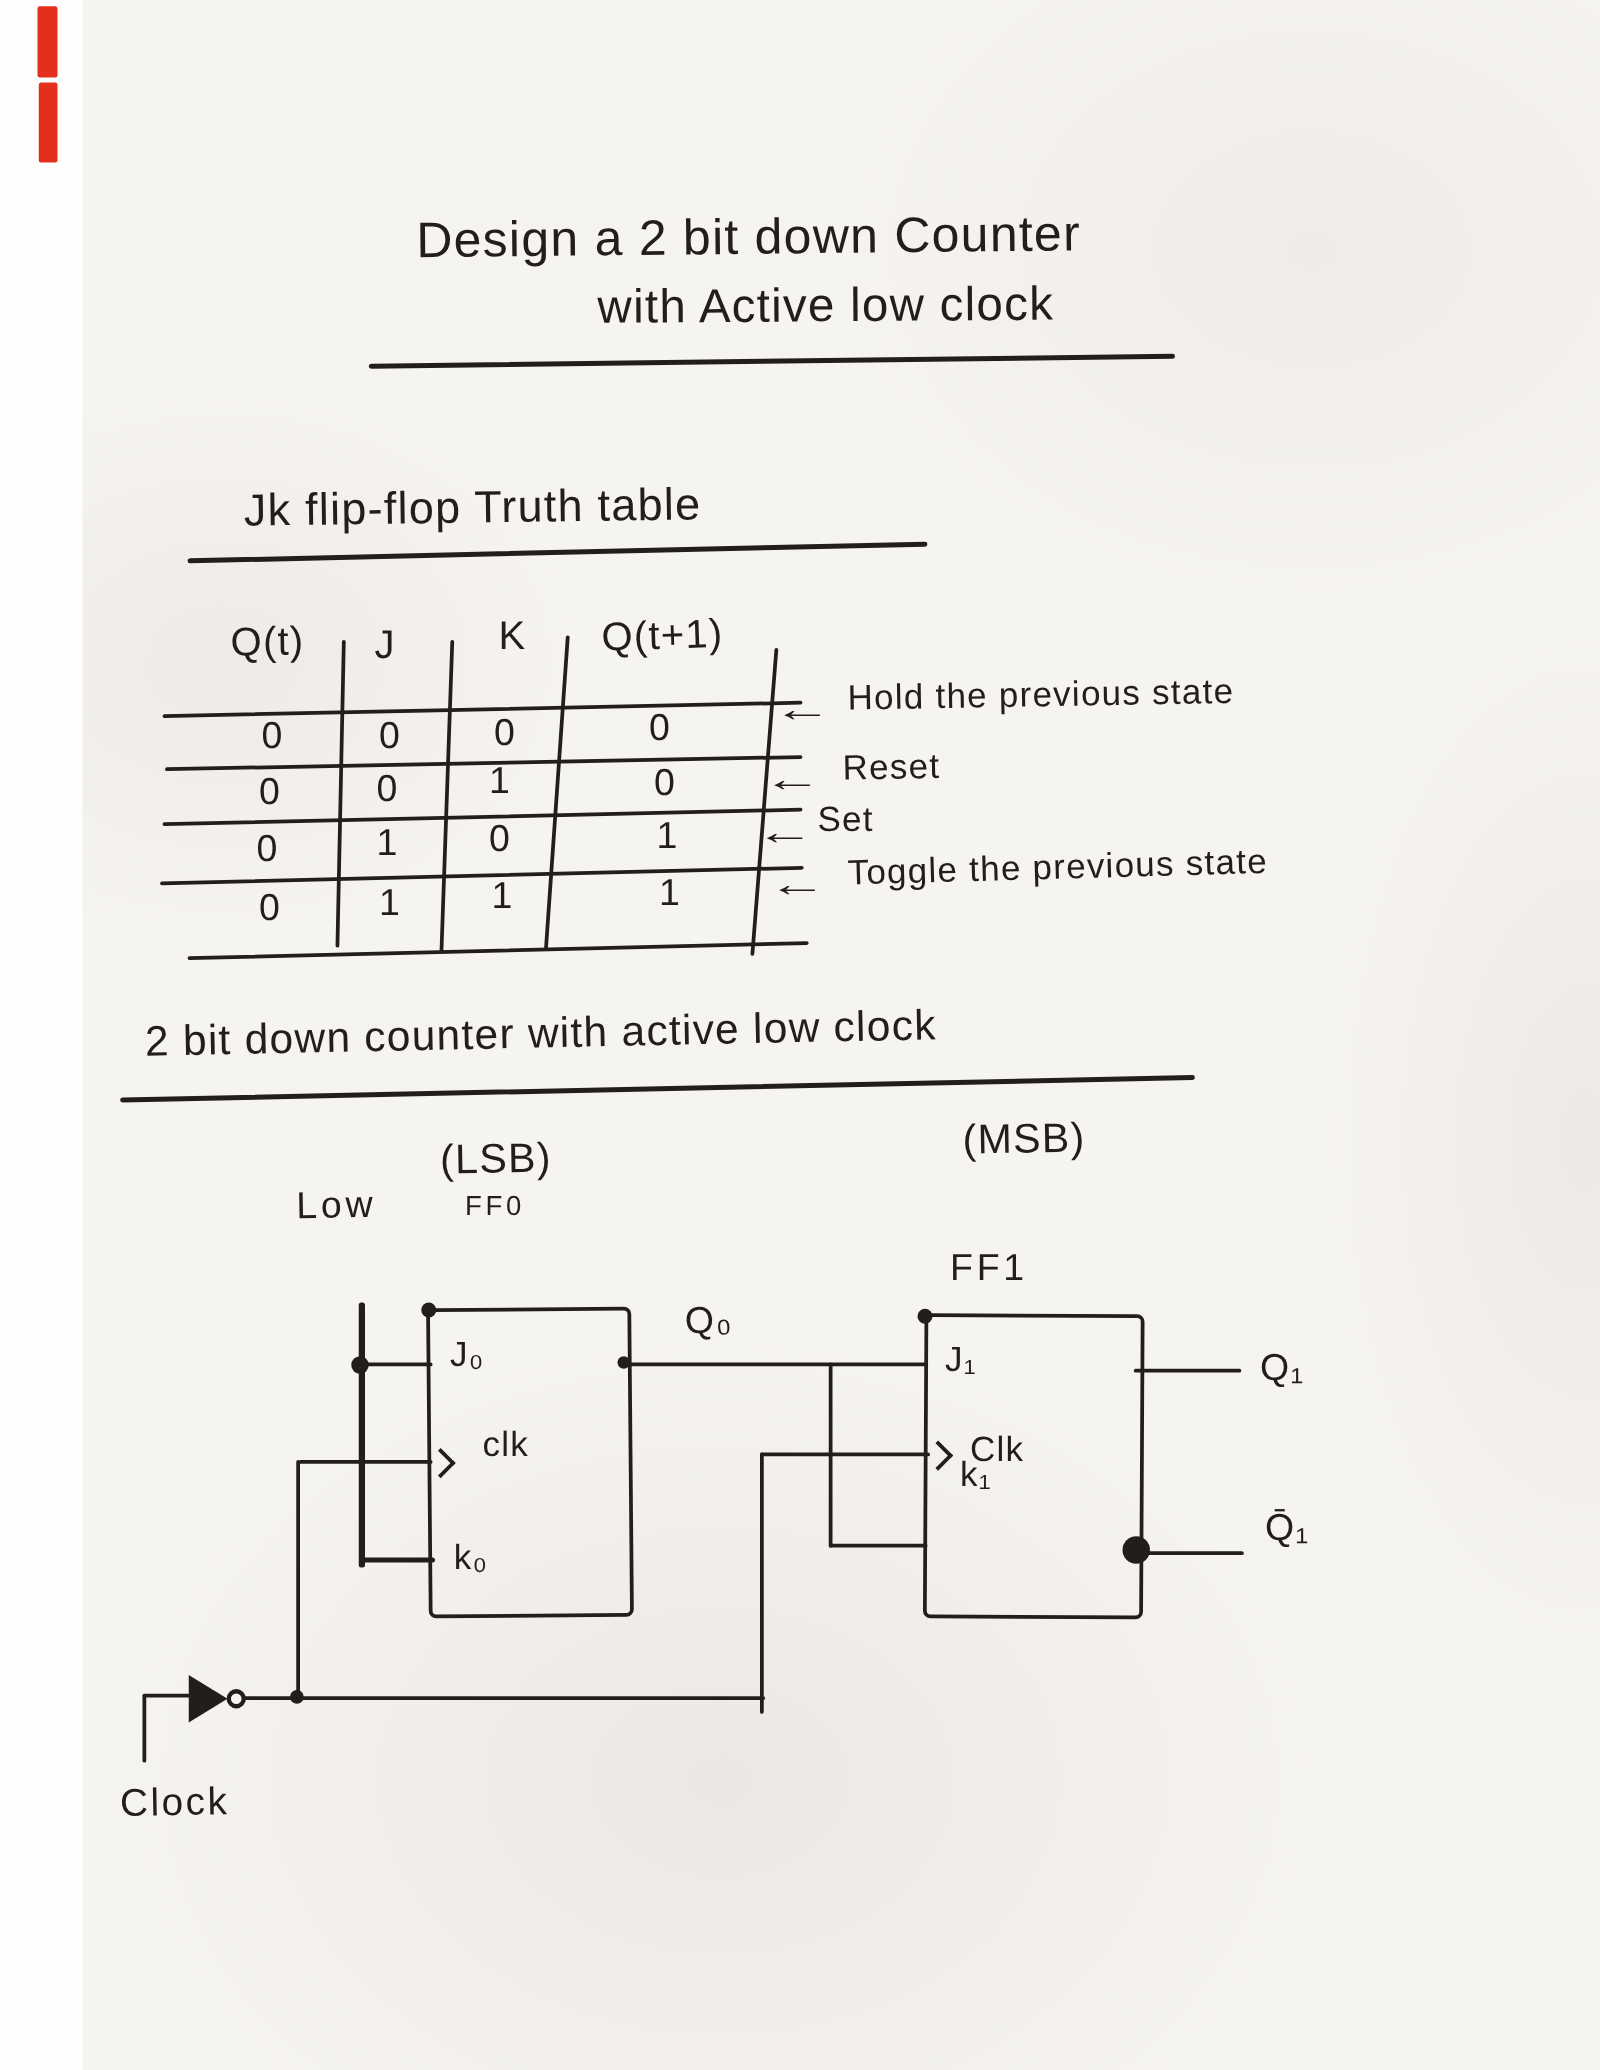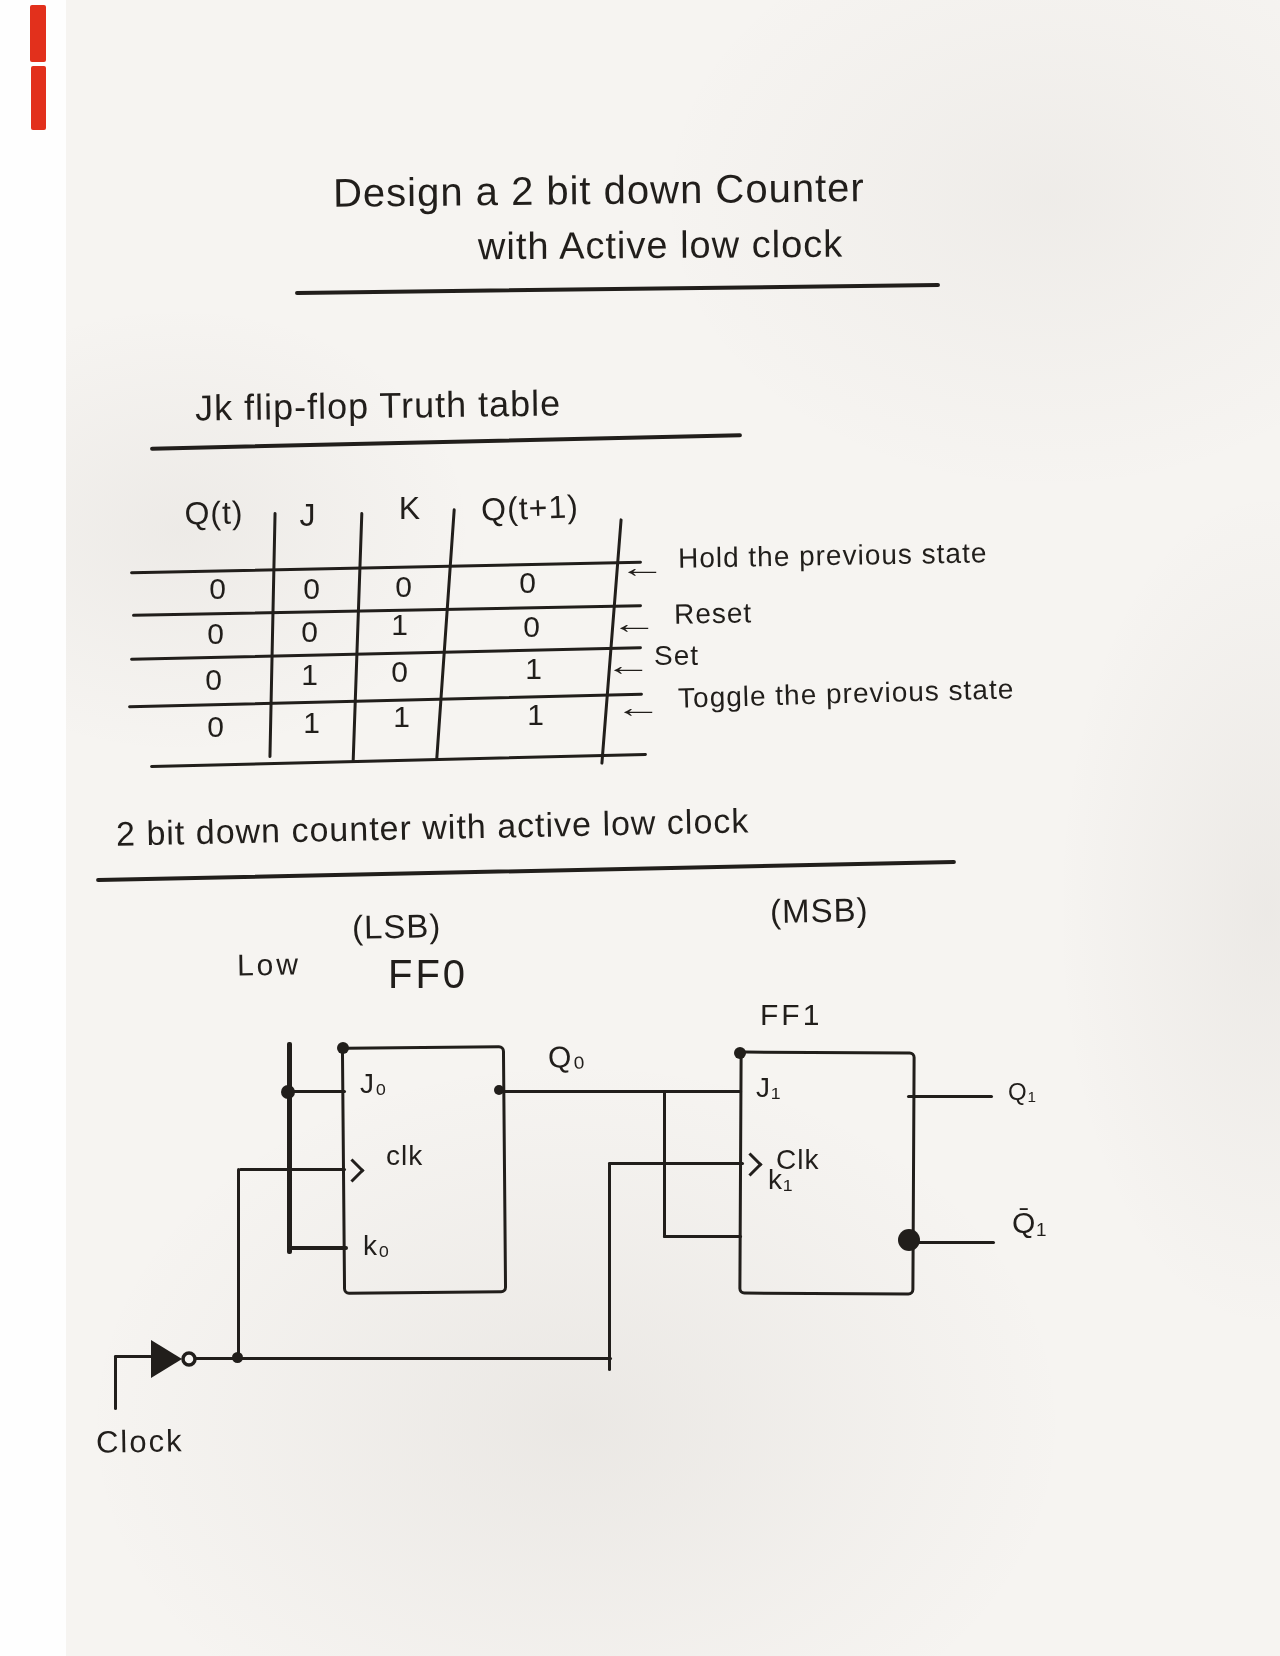--- a/index.html
+++ b/index.html
@@ -89,35 +89,35 @@
 
   <div class="t" style="left:614px;top:692px;font-size:28px;"><span class="arr">←</span></div>
   <div class="t" style="left:678px;top:678px;font-size:28px;transform:rotate(-1.6deg);">Toggle the previous state</div>
 
   <div class="t" style="left:116px;top:808px;font-size:34px;transform:rotate(-1.2deg);">2 bit down counter with active low clock</div>
   <div class="hl thick" style="left:96px;top:869px;width:860px;transform:rotate(-1.2deg);"></div>
 
   <div class="t" style="left:352px;top:908px;font-size:33px;transform:rotate(-1deg);">(LSB)</div>
   <div class="t" style="left:770px;top:892px;font-size:33px;transform:rotate(-1deg);">(MSB)</div>
   <div class="t" style="left:237px;top:948px;font-size:30px;letter-spacing:3px;transform:rotate(-1deg);">Low</div>
-  <div class="t" style="left:388px;top:952px;font-size:40px;letter-spacing:3px;">FF0</div>
+  <div class="t" style="left:372px;top:952px;font-size:22px;letter-spacing:3px;">FF0</div>
   <div class="t" style="left:760px;top:998px;font-size:30px;letter-spacing:3px;">FF1</div>
 
   <div class="box" style="left:342px;top:1046px;width:158px;height:242px;transform:rotate(-0.5deg);"></div>
   <div class="box" style="left:739px;top:1051px;width:170px;height:238px;transform:rotate(0.3deg);"></div>
 
   <div class="t" style="left:360px;top:1068px;font-size:28px;">J₀</div>
   <div class="t" style="left:386px;top:1140px;font-size:28px;">clk</div>
   <div class="t" style="left:363px;top:1230px;font-size:28px;">k₀</div>
   <div class="t" style="left:548px;top:1040px;font-size:30px;transform:rotate(-4deg);">Q₀</div>
 
   <div class="t" style="left:756px;top:1072px;font-size:28px;">J₁</div>
   <div class="t" style="left:776px;top:1144px;font-size:28px;">Clk</div>
   <div class="t" style="left:768px;top:1164px;font-size:28px;">k₁</div>
-  <div class="t" style="left:1008px;top:1078px;font-size:24px;">Q₁</div>
+  <div class="t" style="left:1008px;top:1078px;font-size:30px;">Q₁</div>
   <div class="t" style="left:1012px;top:1206px;font-size:30px;">Q̄₁</div>
 
   <div class="chev" style="left:344px;top:1162px;"></div>
   <div class="chev" style="left:742px;top:1156px;"></div>
 
   <div class="vl" style="left:287px;top:1042px;height:212px;width:5px;"></div>
   <div class="hl" style="left:290px;top:1090px;width:56px;"></div>
   <div class="hl" style="left:239px;top:1168px;width:107px;"></div>
   <div class="hl" style="left:288px;top:1246px;width:60px;height:4px;"></div>
   <div class="vl" style="left:237px;top:1168px;height:193px;"></div>

